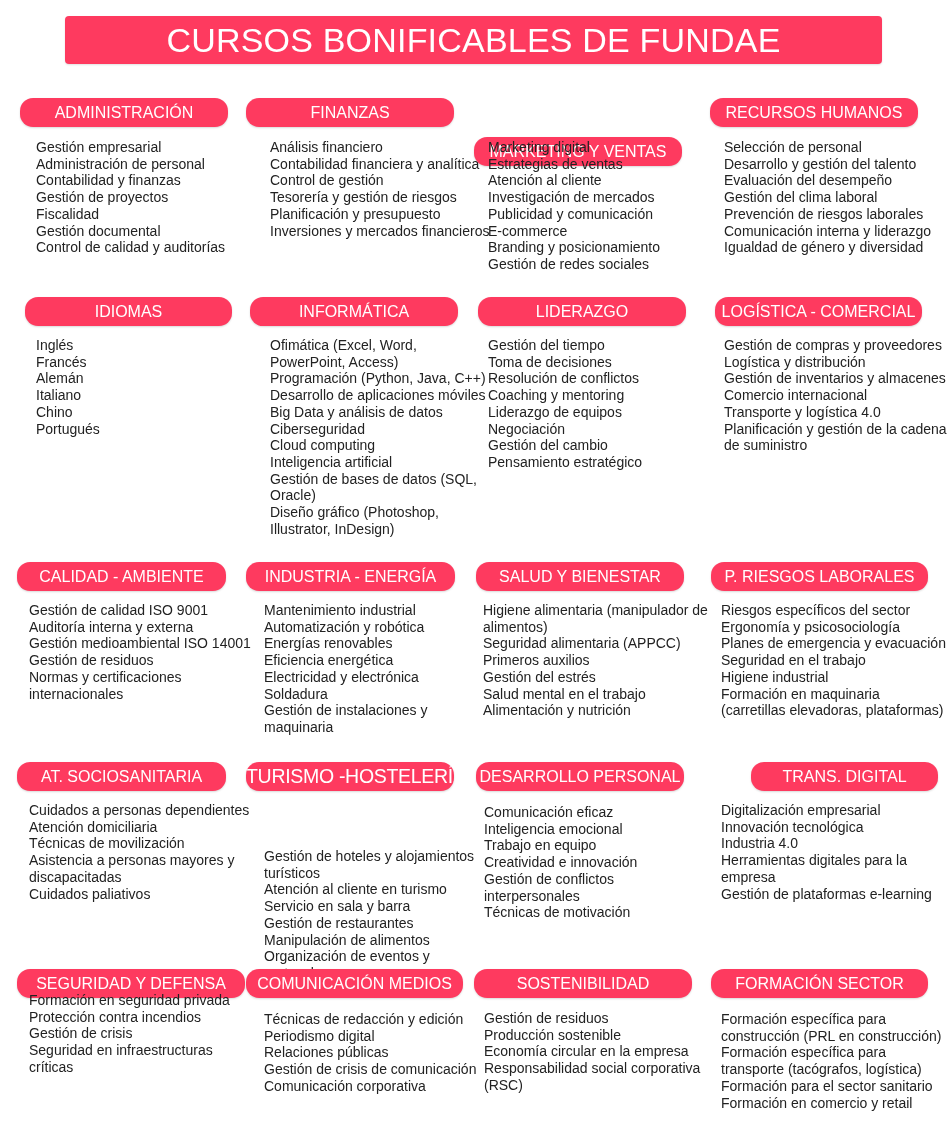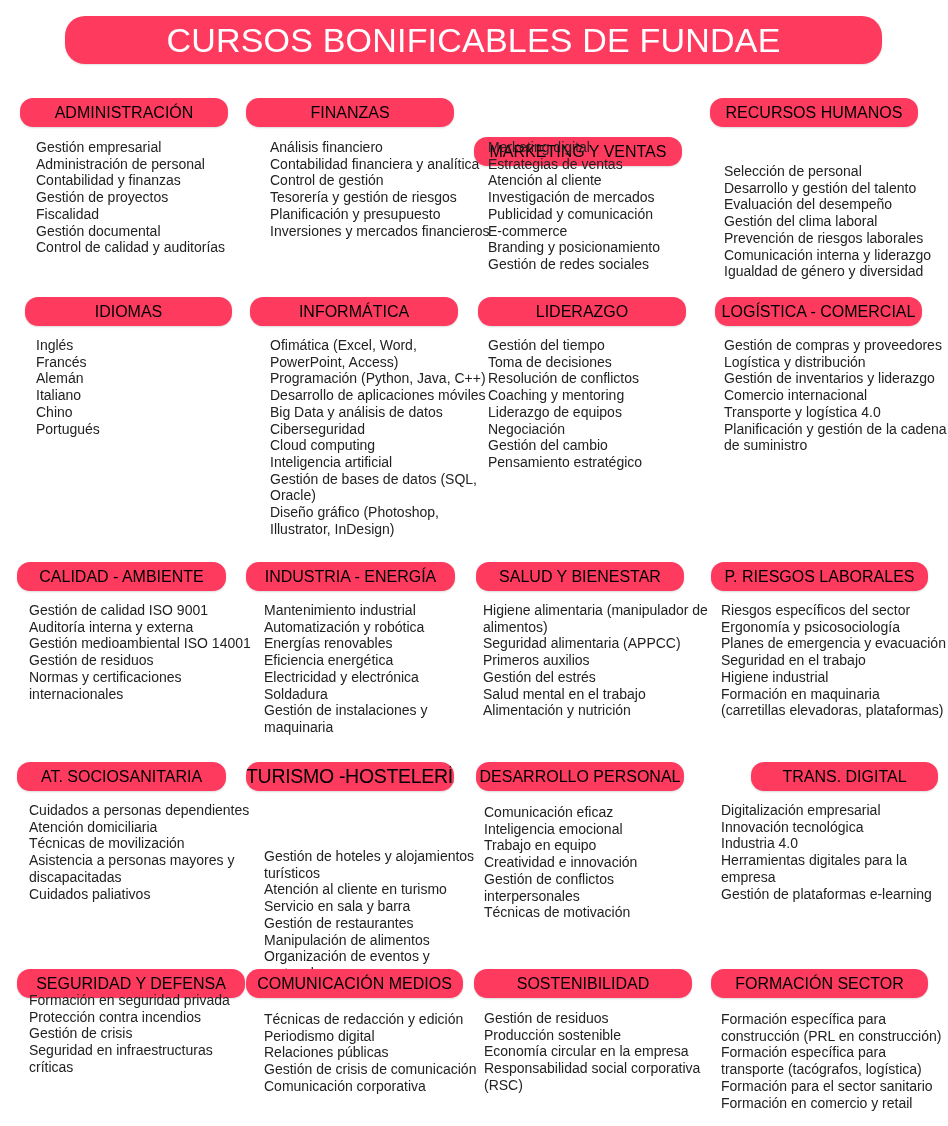--- a/index.html
+++ b/index.html
@@ -2,28 +2,28 @@
 <html><head>
 <meta charset="utf-8">
 <style>
   html, body { margin:0; padding:0; }
   body {
     width:948px; height:1126px; background:#ffffff; position:relative; overflow:hidden;
     font-family:"Liberation Sans", sans-serif; color:#1e1e1e;
   }
   .title {
     position:absolute; left:65px; top:16px; width:817px; height:48px;
-    background:#fe3a5f; border-radius:20px;
+    background:#fe3a5f; border-radius:4px;
     box-shadow:0 1px 2px rgba(0,0,0,0.12);
     color:#fff; font-size:34px; line-height:48px; text-align:center; letter-spacing:0.2px;
   }
   .pill {
     position:absolute; height:29px; background:#fe3a5f; border-radius:13px;
     box-shadow:0 1px 2px rgba(0,0,0,0.15);
-    color:#000000; font-size:16px; line-height:29px; text-align:center; white-space:nowrap; overflow:hidden;
+    color:#ffffff; font-size:16px; line-height:29px; text-align:center; white-space:nowrap; overflow:hidden;
   }
   .pill.big { font-size:19.5px; letter-spacing:-0.3px; }
   .list {
     position:absolute; margin:0; padding:0; list-style:none;
     font-size:14px; line-height:16.7px; color:#222;
   }
   .list li { margin:0; padding:0; }
 </style>
 </head>
 <body>
@@ -55,21 +55,21 @@
       <li>Marketing digital</li>
       <li>Estrategias de ventas</li>
       <li>Atención al cliente</li>
       <li>Investigación de mercados</li>
       <li>Publicidad y comunicación</li>
       <li>E-commerce</li>
       <li>Branding y posicionamiento</li>
       <li>Gestión de redes sociales</li>
     </ul>
     <div class="pill" style="left: 710px; top: 98px; width: 208px;">RECURSOS HUMANOS</div>
-    <ul class="list" style="left: 724px; top: 139px; margin-top: 24px;">
+    <ul class="list" style="left: 724px; top: 139px;">
       <li>Selección de personal</li>
       <li>Desarrollo y gestión del talento</li>
       <li>Evaluación del desempeño</li>
       <li>Gestión del clima laboral</li>
       <li>Prevención de riesgos laborales</li>
       <li>Comunicación interna y liderazgo</li>
       <li>Igualdad de género y diversidad</li>
     </ul>
     <div class="pill" style="left: 25px; top: 297px; width: 207px;">IDIOMAS</div>
     <ul class="list" style="left: 36px; top: 337px;">
@@ -103,21 +103,21 @@
       <li>Coaching y mentoring</li>
       <li>Liderazgo de equipos</li>
       <li>Negociación</li>
       <li>Gestión del cambio</li>
       <li>Pensamiento estratégico</li>
     </ul>
     <div class="pill" style="left: 715px; top: 297px; width: 207px;">LOGÍSTICA - COMERCIAL</div>
     <ul class="list" style="left: 724px; top: 337px;">
       <li>Gestión de compras y proveedores</li>
       <li>Logística y distribución</li>
-      <li>Gestión de inventarios y liderazgo</li>
+      <li>Gestión de inventarios y almacenes</li>
       <li>Comercio internacional</li>
       <li>Transporte y logística 4.0</li>
       <li>Planificación y gestión de la cadena</li>
       <li>de suministro</li>
     </ul>
     <div class="pill" style="left: 17px; top: 562px; width: 209px;">CALIDAD - AMBIENTE</div>
     <ul class="list" style="left: 29px; top: 602px;">
       <li>Gestión de calidad ISO 9001</li>
       <li>Auditoría interna y externa</li>
       <li>Gestión medioambiental ISO 14001</li>

